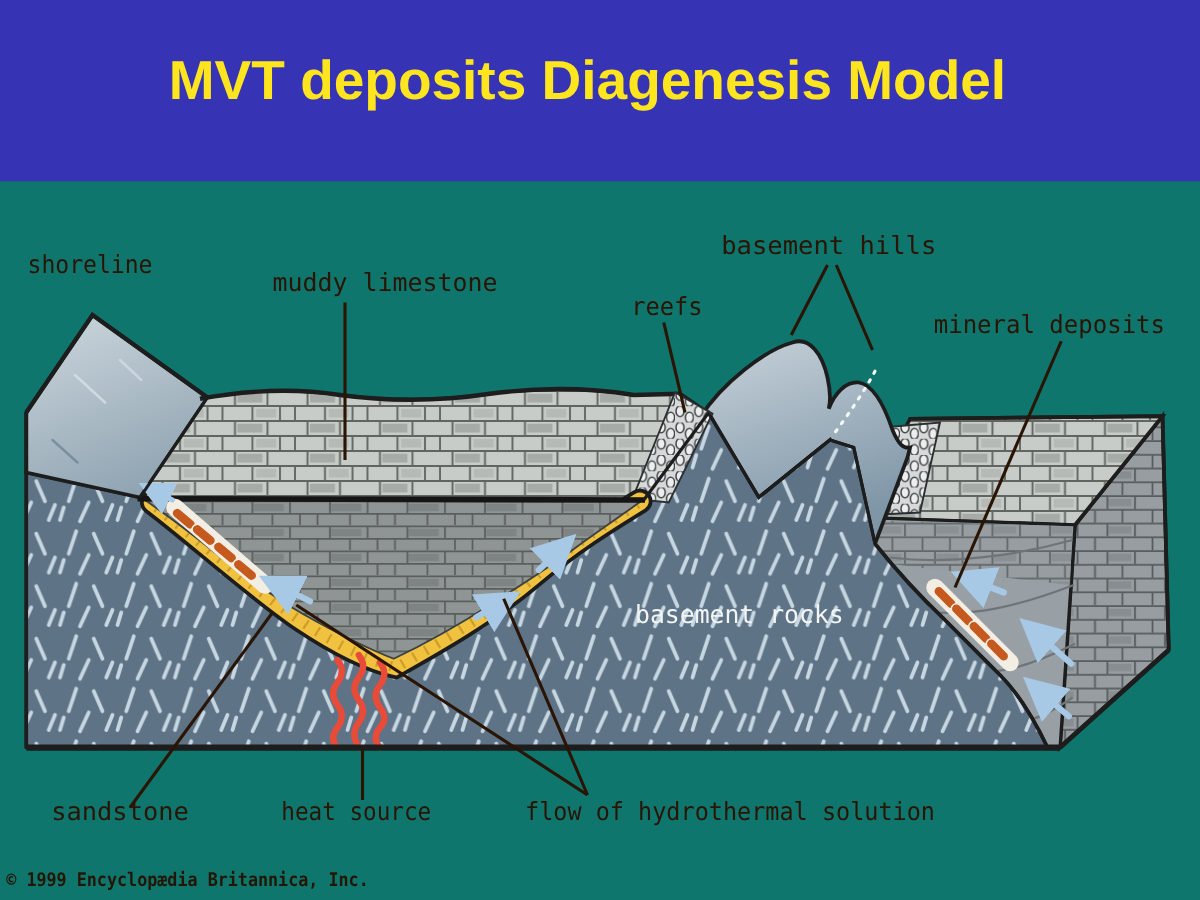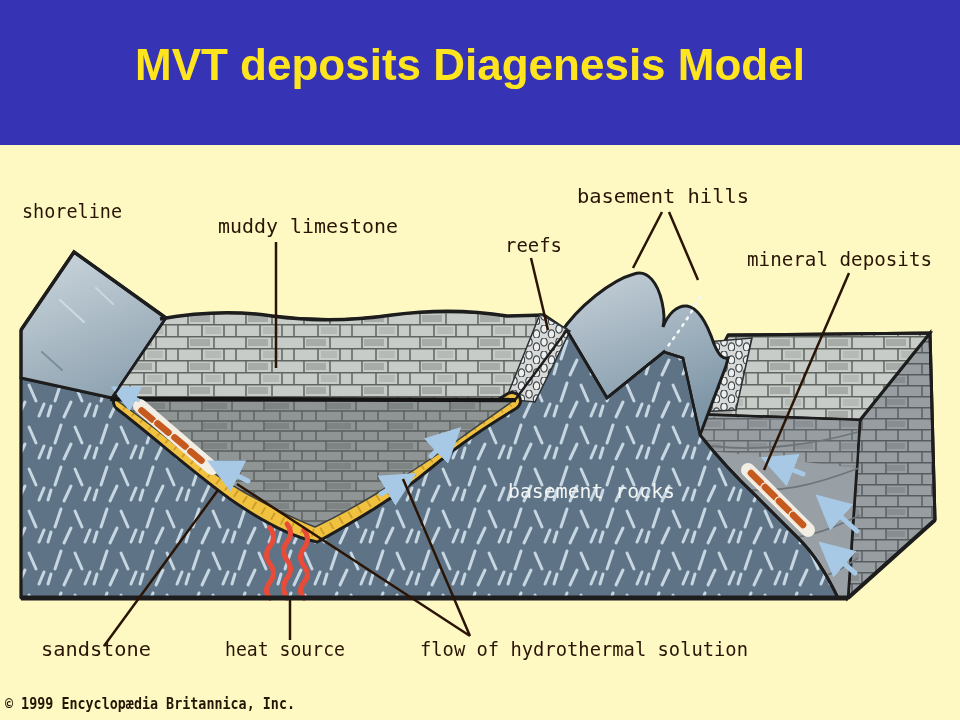--- a/index.html
+++ b/index.html
@@ -1,17 +1,17 @@
 <!DOCTYPE html>
 <html><head>
 <meta charset="utf-8">
 <style>
   html,body{margin:0;padding:0;}
   #stage{position:relative;width:960px;height:720px;overflow:hidden;
-         background:#fef9c3;font-family:"Liberation Sans",sans-serif;}
+         background:#0f766e;font-family:"Liberation Sans",sans-serif;}
   #titleband{position:absolute;left:0;top:0;width:960px;height:145px;background:#3733B5;}
   #slidetitle{position:absolute;left:135px;top:40px;font-size:44px;font-weight:bold;
               color:#FFE51E;letter-spacing:0px;white-space:nowrap;}
   #diagram{position:absolute;left:0;top:0;}
   text{font-family:"DejaVu Sans Mono",monospace;}
   .lbl{font-size:20px;fill:#2A1505;}
   .lblw{font-size:20px;fill:#F2F5F4;}
   .credit{font-size:15px;font-weight:bold;fill:#241505;}
 </style>
 </head>

